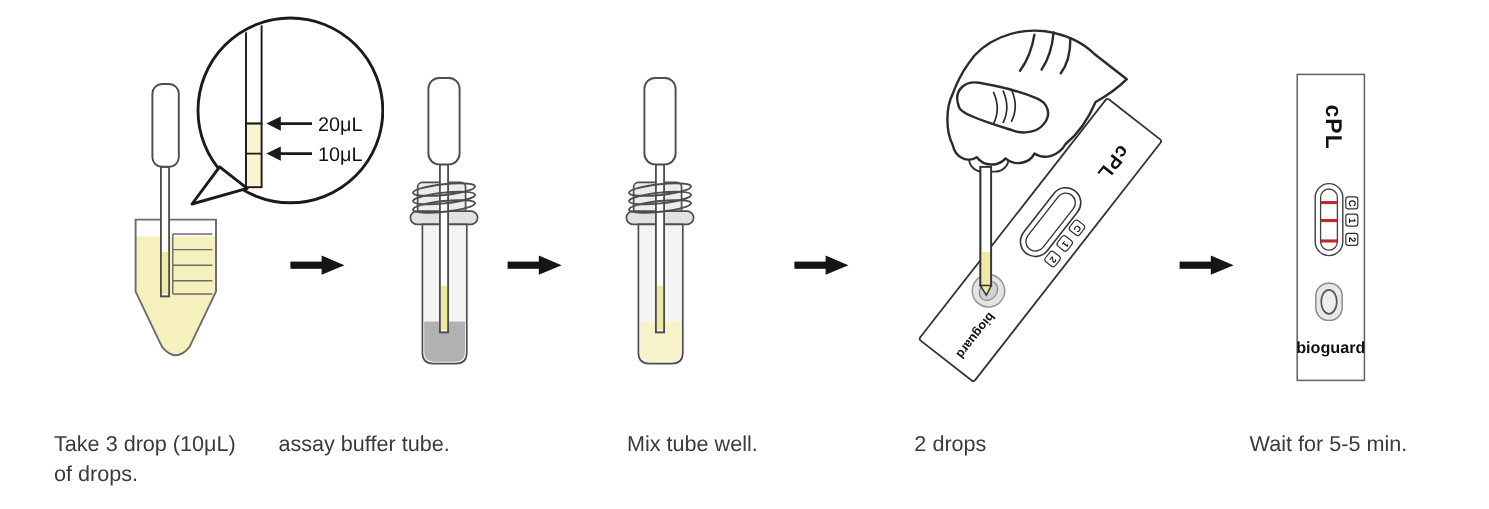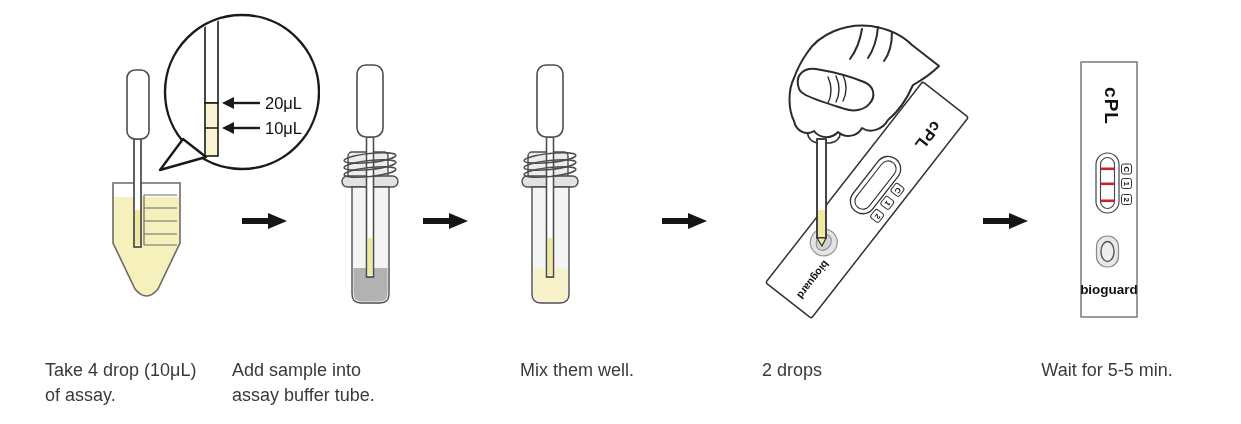--- a/index.html
+++ b/index.html
@@ -190,29 +190,28 @@
       </g>
       <g>
         <rect x="21.5" y="178" width="22" height="31" rx="10.5" fill="#e8e8e8" stroke="#888888" stroke-width="1.2"></rect>
         <ellipse cx="32.5" cy="193.5" rx="6.5" ry="10" fill="#ededed" stroke="#555555" stroke-width="1.4"></ellipse>
       </g>
       <text x="34" y="236" text-anchor="middle" font-size="13.5" font-weight="bold" fill="#111111">bioguard</text>
     </g>
   </svg>
 
   <div class="caption" style="left:45px">
-    <div>Take 4 drop (10μL)</div>
-    <div>of assay.</div>
+    <div>Take 3 drop (10μL)</div>
+    <div>of drops.</div>
   </div>
   <div class="caption" style="left:232px">
-    <div>Add sample into</div>
     <div>assay buffer tube.</div>
   </div>
   <div class="caption center" style="left:507px;width:140px">
-    <div>Mix them well.</div>
+    <div>Mix tube well.</div>
   </div>
   <div class="caption center" style="left:742px;width:100px">
     <div>2 drops</div>
   </div>
   <div class="caption center" style="left:1027px;width:160px">
     <div>Wait for 5-5 min.</div>
   </div>
 
 </div>
 

